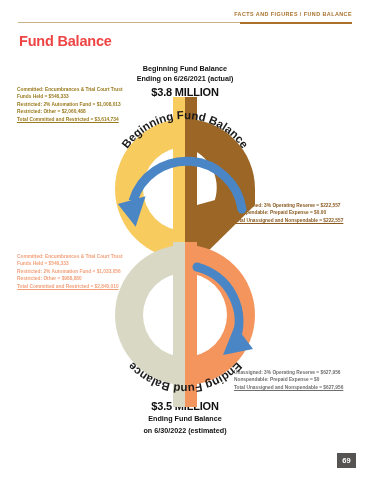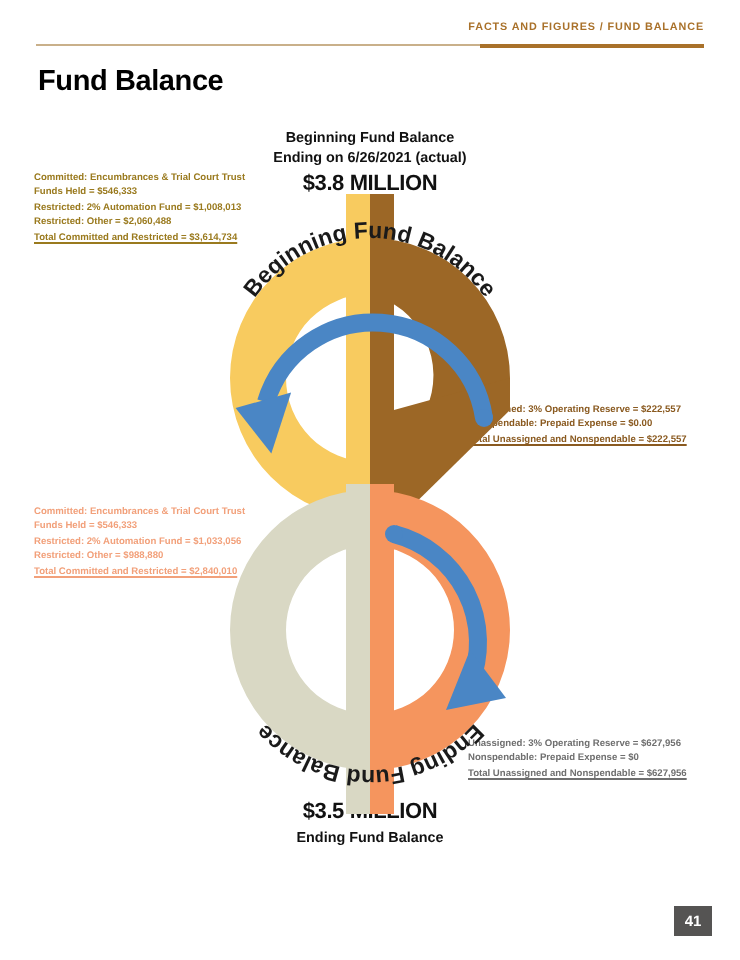--- a/index.html
+++ b/index.html
@@ -34,21 +34,21 @@
     letter-spacing: 0.45px;
     color: #a9712a;
     text-transform: uppercase;
     white-space: nowrap;
   }
   #page-title {
     position: absolute;
     left: 19px; top: 33px;
     font-size: 14.5px;
     font-weight: bold;
-    color: #000000;
+    color: #ef4444;
     letter-spacing: -0.2px;
   }
 
   
   .center-cap {
     position: absolute;
     left: 0; width: 370px;
     text-align: center;
     color: #111;
   }
@@ -101,20 +101,21 @@
 
   <div id="top-cap" class="center-cap">
     <div class="l1">Beginning Fund Balance</div>
     <div class="l2">Ending on 6/26/2021 (actual)</div>
     <div class="big">$3.8 MILLION</div>
   </div>
 
   <div id="bot-cap" class="center-cap">
     <div class="big">$3.5 MILLION</div>
     <div class="l1">Ending Fund Balance</div>
+    <div class="l2">on 6/30/2022 (estimated)</div>
   </div>
 
   <div id="tl-block" class="sideblock">
     <div class="ln">Committed: Encumbrances &amp; Trial Court Trust</div>
     <div class="ln">Funds Held = $546,333</div>
     <div class="ln">Restricted: 2% Automation Fund = $1,008,013</div>
     <div class="ln">Restricted: Other = $2,060,488</div>
     <div class="ln u">Total Committed and Restricted = $3,614,734</div>
   </div>
 
@@ -219,15 +220,15 @@
       <text font-family="Liberation Sans, sans-serif" font-size="11.5" font-weight="bold" fill="#1a1a1a">
         <textPath href="#arcTop" startOffset="50%" text-anchor="middle" id="tp-top">Beginning Fund Balance</textPath>
       </text>
 
       <text font-family="Liberation Sans, sans-serif" font-size="11.5" font-weight="bold" fill="#1a1a1a">
         <textPath href="#arcBot" startOffset="50%" text-anchor="middle" id="tp-bot">Ending Fund Balance</textPath>
       </text>
     </svg>
   </div>
 
-  <div id="page-number">41</div>
+  <div id="page-number">69</div>
 
 </div>
 
 </body></html>

